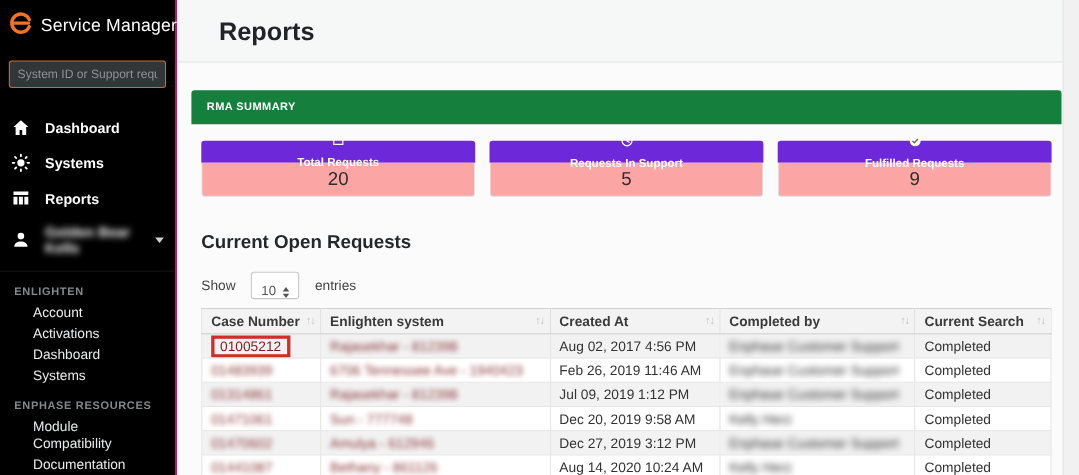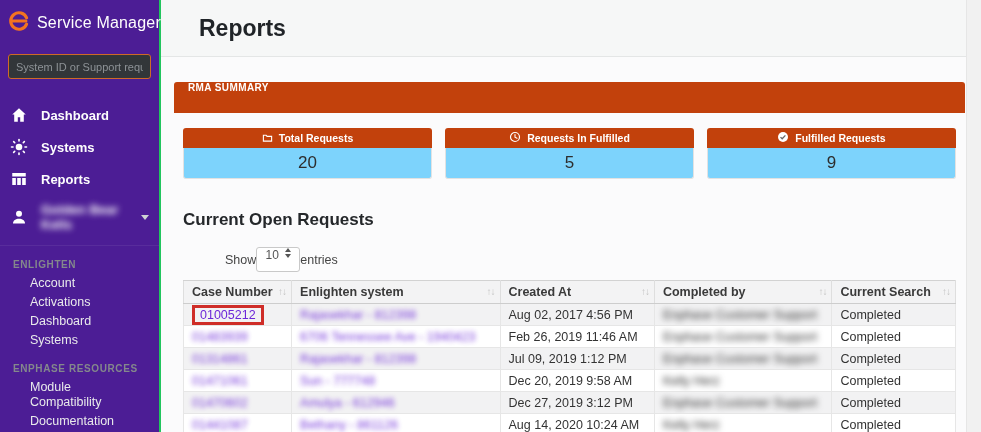--- a/index.html
+++ b/index.html
@@ -1,20 +1,20 @@
 <!DOCTYPE html>
 <html><head>
 <meta charset="utf-8">
 <style>
   * { margin:0; padding:0; box-sizing:border-box; }
   html,body { width:981px; height:432px; overflow:hidden; }
   body { display:flex; font-family:"Liberation Sans", sans-serif; background:#fbfbfc; }
 
   
-  .sidebar { width:161px; min-width:161px; height:432px; background:#4c1d95; border-right:2px solid #22c55e; color:#fff; }
+  .sidebar { width:161px; min-width:161px; height:432px; background:#000000; border-right:2px solid #be185d; color:#fff; }
   .brand { display:flex; align-items:center; gap:7px; padding:10px 8px 4px 8px; }
   .brand-title { font-size:16px; letter-spacing:.2px; color:#fdfdfd; white-space:nowrap; }
   .side-search { padding:14px 8px 0 8px; }
   .side-search input { width:100%; height:25px; background:#323639; border:1px solid #cf6a27; border-radius:3px; color:#cfd2d4; font-size:11px; padding:0 7px; font-family:"Liberation Sans",sans-serif; }
   .side-search input::placeholder { color:#8d9296; }
   .nav { margin-top:20px; }
   .nav-item { display:flex; align-items:center; gap:13px; padding:7px 10px; font-size:13px; font-weight:700; color:#fdfdfd; cursor:pointer; }
   .nav-item .ic { width:18px; height:18px; display:flex; align-items:center; justify-content:center; }
   .caret { width:0; height:0; border-left:4px solid transparent; border-right:4px solid transparent; border-top:5px solid #cfd2d4; margin-left:6px; }
   .side-divider { border-bottom:1px solid rgba(255,255,255,.07); margin-top:6px; }
@@ -22,45 +22,45 @@
   .section-item { padding:2px 20px 2px 30px; font-size:12.5px; line-height:15px; color:#e9eaeb; cursor:pointer; }
   .redact { filter: blur(3px); }
   .redact-soft { filter: blur(2.5px); opacity:.9; }
 
   
   .main { flex:1; position:relative; background:#fbfbfc; height:432px; overflow:hidden; }
   .page-header { height:57px; background:#f6f7f7; border-bottom:1px solid #e4e6e6; display:flex; align-items:center; padding-left:38px; }
   .page-title { font-size:23px; font-weight:600; color:#202428; }
   .content { padding:25px 16px 0 13px; }
 
-  .rma-bar { height:31px; background:#c2410c; border-radius:3px 3px 0 0; display:flex; padding:0 14px; color:#fff; font-size:10px; font-weight:700; letter-spacing:.4px; }
+  .rma-bar { height:31px; background:#15803d; border-radius:3px 3px 0 0; display:flex; align-items:center; padding:0 14px; color:#fff; font-size:10px; font-weight:700; letter-spacing:.4px; }
 
   .cards { display:flex; gap:13px; margin:15px 9px 0 9px; }
   .card { flex:1; }
-  .card-head { height:20px; background:#c2410c; border-radius:3px 3px 0 0; color:#fff; font-size:10.5px; font-weight:700; display:flex; align-items:center; justify-content:center; gap:6px; }
-  .card-body { height:31px; background:#7dd3fc; border:1px solid #e2e2e2; border-top:none; border-radius:0 0 3px 3px; display:flex; align-items:center; justify-content:center; font-size:17px; color:#2d2d2d; }
+  .card-head { height:20px; background:#6d28d9; border-radius:3px 3px 0 0; color:#fff; font-size:10.5px; font-weight:700; display:flex; align-items:center; justify-content:center; gap:6px;flex-direction:column; }
+  .card-body { height:31px; background:#fca5a5; border:1px solid #e2e2e2; border-top:none; border-radius:0 0 3px 3px; display:flex; align-items:center; justify-content:center; font-size:17px; color:#2d2d2d; }
 
   .requests-title { margin:31px 9px 0 9px; font-size:17px; font-weight:600; color:#25282b; }
 
   .table-controls { display:flex; justify-content:space-between; align-items:center; margin:17px 9px 0 9px; font-size:12.5px; color:#454545; }
-  .show-group, .search-group { display:flex; align-items:center; gap:0;margin-left:42px; }
-  .select-box { border:1px solid #c9c9c9; border-radius:3px; height:25px; width:44px; display:flex; align-items:flex-start; justify-content:center; gap:6px; font-size:12px; color:#555; background:#fff; cursor:pointer; }
+  .show-group, .search-group { display:flex; align-items:center; gap:14px; }
+  .select-box { border:1px solid #c9c9c9; border-radius:3px; height:25px; width:44px; display:flex; align-items:flex-end; justify-content:center; gap:6px; font-size:12px; color:#555; background:#fff; cursor:pointer; }
   .spin { display:flex; flex-direction:column; gap:2px; }
   .spin i { display:block; width:0; height:0; border-left:3px solid transparent; border-right:3px solid transparent; }
   .spin .up { border-bottom:4px solid #555; }
   .spin .dn { border-top:4px solid #555; }
   .search-group input { width:131px; height:25px; border:1px solid #cacaca; border-radius:3px; background:#fff; padding:0 6px; font-size:12px; font-family:"Liberation Sans",sans-serif; }
 
   table.requests { width:calc(100% - 18px); margin:8px 9px 0 9px; border-collapse:collapse; table-layout:fixed; font-size:12.5px; color:#333; }
   table.requests th { background:#f3f3f4; border:1px solid #dedede; border-top:1px solid #d2d2d2; border-bottom:1px solid #cdcdcd; text-align:left; font-weight:700; font-size:12.5px; color:#3a3a3a; padding:4px 20px 4px 8px; height:20px; position:relative; cursor:pointer; white-space:nowrap; overflow:hidden; }
   .sort { position:absolute; right:5px; top:50%; transform:translateY(-52%); color:#c3c3c3; font-size:10px; letter-spacing:-1px; font-weight:400; }
   table.requests td { border:1px solid #e6e6e6; padding:2px 8px; height:22px; white-space:nowrap; overflow:hidden; }
   table.requests tbody tr:nth-child(odd) { background:#f2f2f3; }
   table.requests tbody tr:nth-child(even) { background:#fff; }
-  .link { color:#6d28d9; cursor:pointer; }
+  .link { color:#7f1d1d; cursor:pointer; }
   .case-wrap { display:inline-block; }
   .case-wrap.annotated { border:3px solid #cf2d28; padding:0 5px; margin:-2px 0; }
 
   .scroll-strip { position:absolute; top:0; right:0; width:15px; height:432px; background:#f1f1f1; border-left:1px solid #e6e6e6; cursor:pointer; }
 </style>
 </head>
 <body>
 
 <aside class="sidebar">
   <div class="brand">
@@ -165,21 +165,21 @@
         <div class="card-body">20</div>
       </div>
       <div class="card">
         <div class="card-head">
           <span>
             <svg width="12" height="12" viewBox="0 0 24 24">
                 <circle cx="12" cy="12" r="9" fill="none" stroke="#fff" stroke-width="2.4"></circle>
                 <path d="M12 7v5.4l4 2.2" fill="none" stroke="#fff" stroke-width="2.2" stroke-linecap="round"></path>
               </svg>
           </span>
-          <span>Requests In Fulfilled</span>
+          <span>Requests In Support</span>
         </div>
         <div class="card-body">5</div>
       </div>
       <div class="card">
         <div class="card-head">
           <span>
             <svg width="12" height="12" viewBox="0 0 24 24">
                 <circle cx="12" cy="12" r="10" fill="#fff"></circle>
                 <path d="M7 12.2l3.4 3.4 6.4-6.8" fill="none" stroke="#666" stroke-width="2.6"></path>
               </svg>

